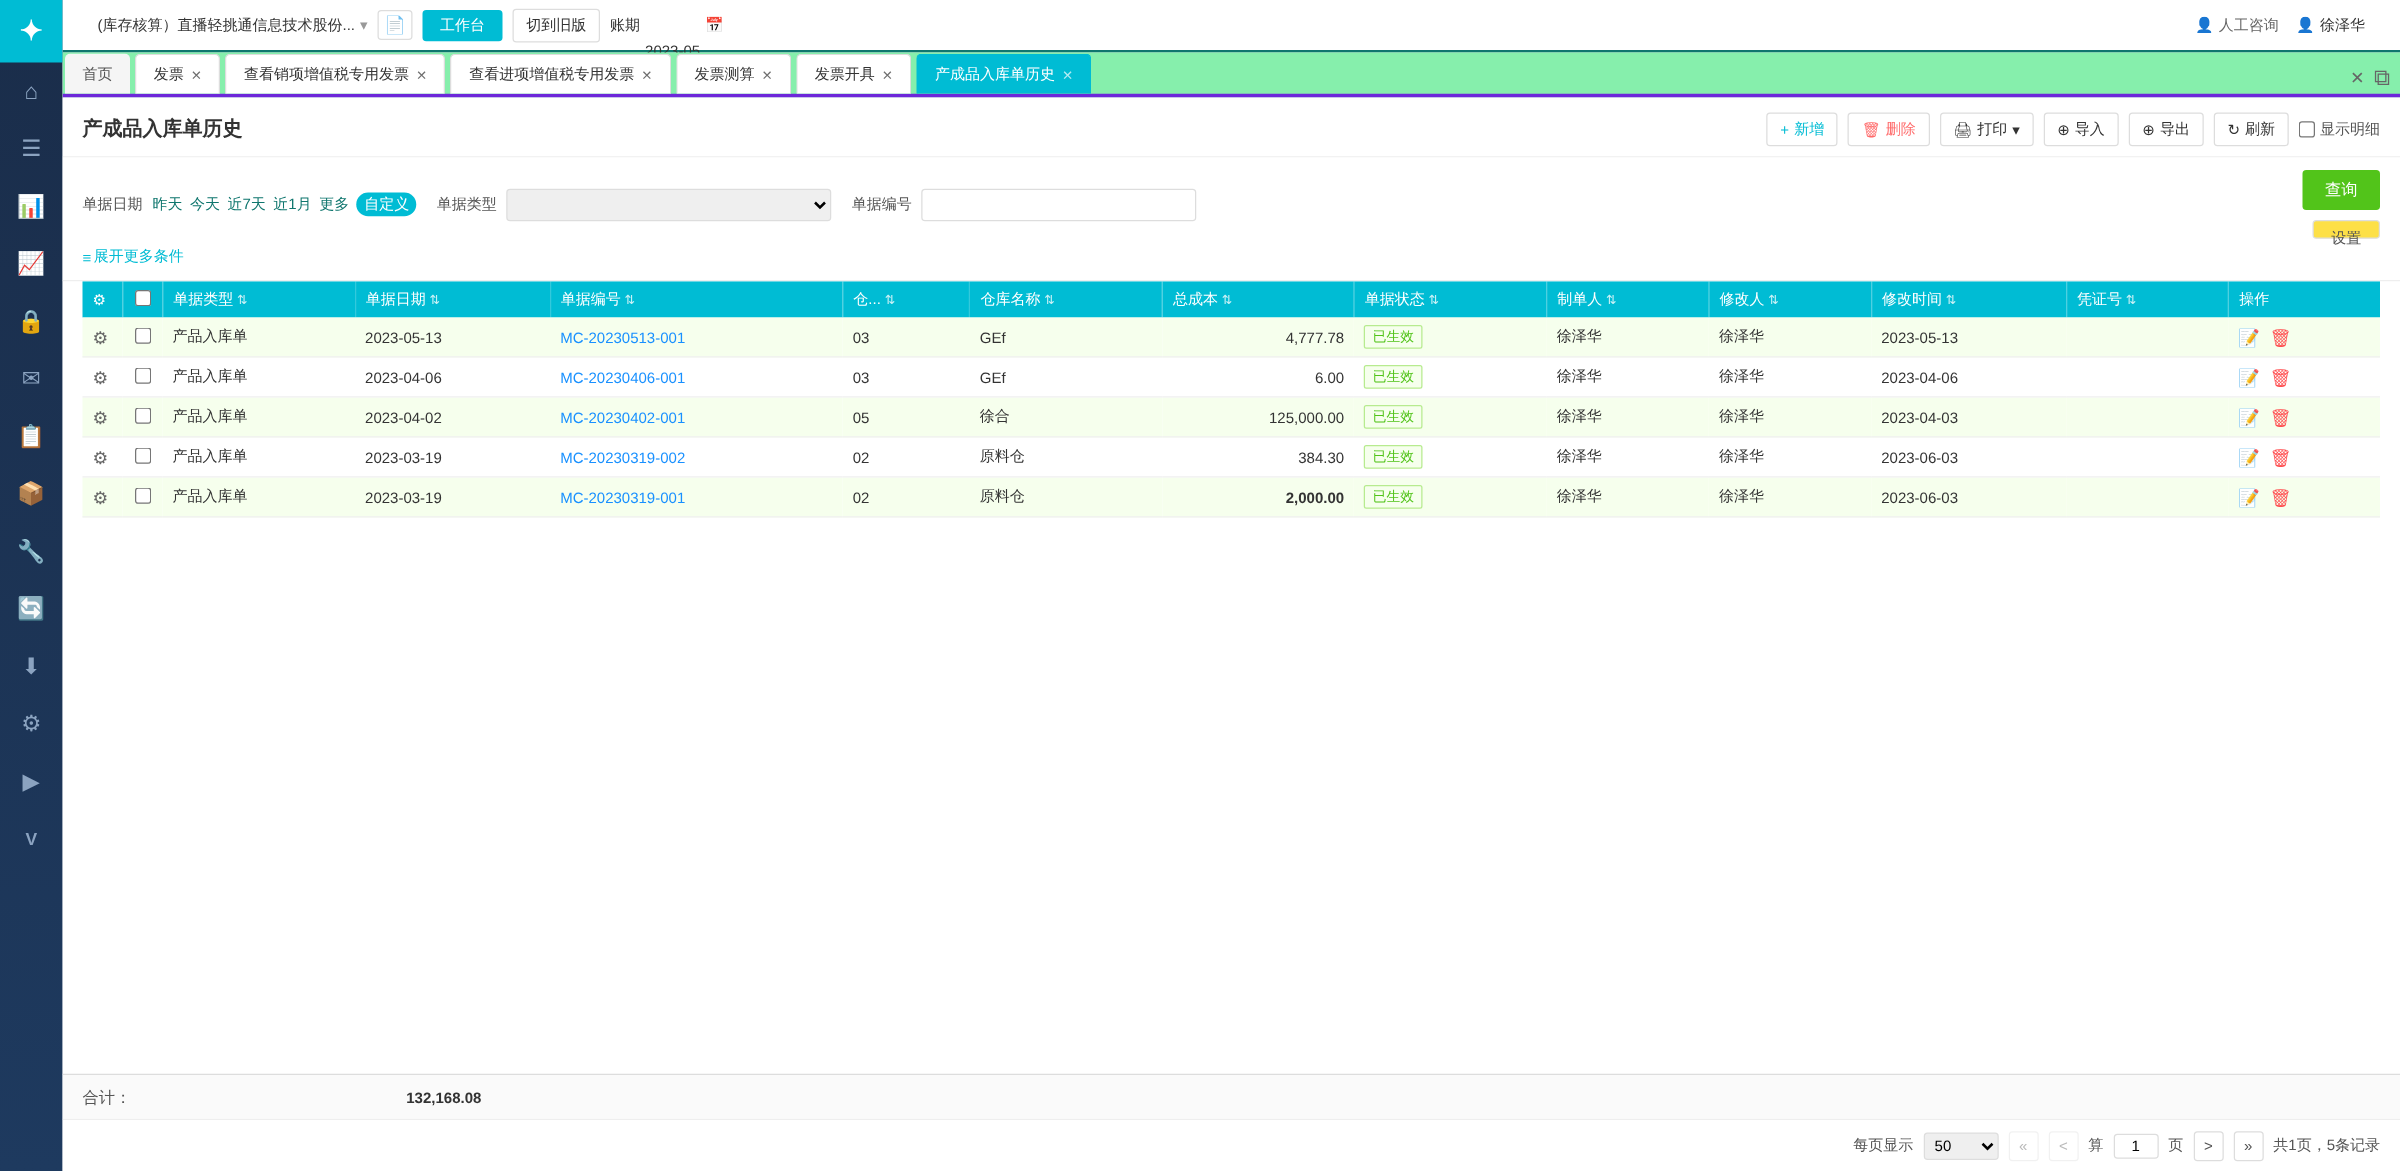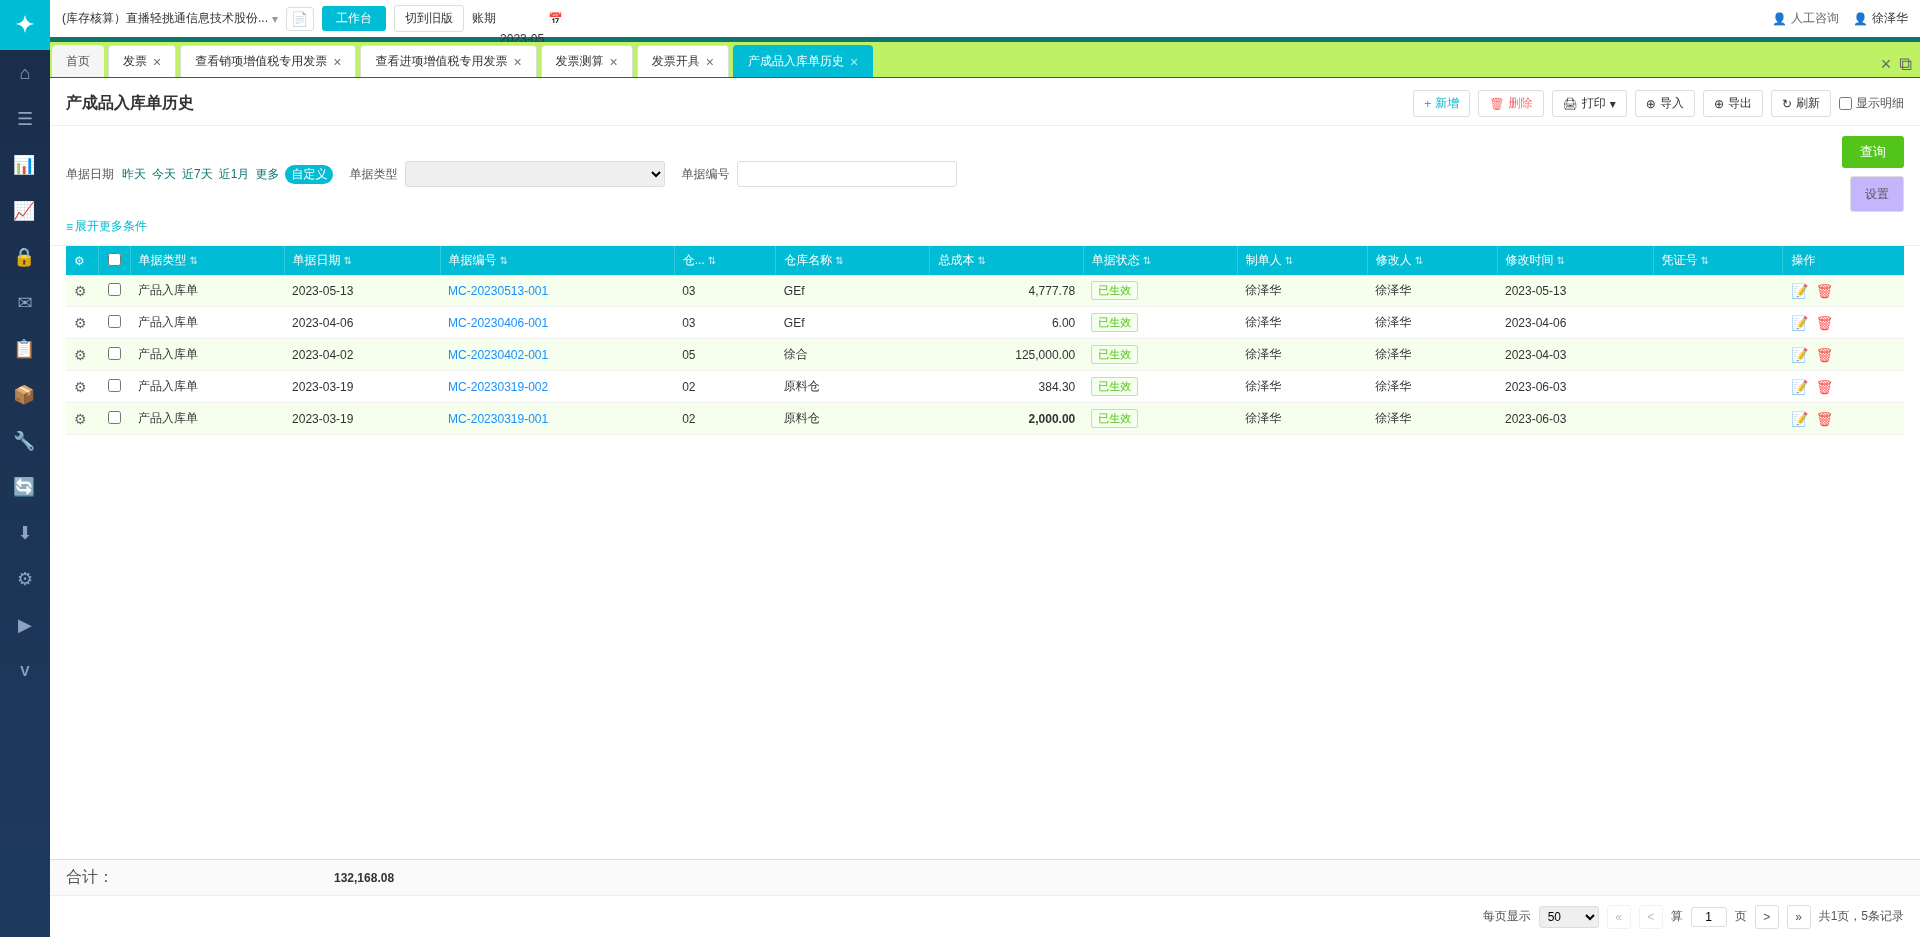--- a/index.html
+++ b/index.html
@@ -43,24 +43,24 @@
       flex: 1;
       display: flex;
       flex-direction: column;
       overflow: hidden;
     }
 
     
     .top-bar {
       height: 42px;
       background: #fff;
-      border-bottom: 5px solid #0f766e;
-      display: flex;
-      align-items: center;
-      padding: 0 12px;
+      border-bottom: 2px solid #0f766e;
+      display: flex;
+      align-items: center;
+      padding: 0 28px;
       gap: 8px;
       flex-shrink: 0;
     }
     .top-bar-company {
       font-size: 12px;
       color: #333;
       display: flex;
       align-items: center;
       gap: 4px;
     }
@@ -107,22 +107,22 @@
       display: flex;
       align-items: center;
       gap: 14px;
     }
     .top-bar-service { font-size: 12px; color: #666; cursor: pointer; display: flex; align-items: center; gap: 4px; }
     .top-bar-user { font-size: 12px; color: #333; cursor: pointer; display: flex; align-items: center; gap: 4px; }
 
     
     .tab-bar {
       height: 36px;
-      background: #bef264;
-      border-bottom: 1px solid #6d28d9;
+      background: #86efac;
+      border-bottom: 3px solid #6d28d9;
       display: flex;
       align-items: flex-end;
       padding-left: 0;
       flex-shrink: 0;
       overflow: hidden;
     }
     .tab-item {
       height: 32px;
       padding: 0 14px;
       display: flex;
@@ -250,28 +250,28 @@
       background: #52c41a;
       color: #fff;
       border: none;
       padding: 6px 18px;
       border-radius: 3px;
       cursor: pointer;
       font-size: 13px;
       height: 32px;
     }
     .setting-btn {
-      background: #c4b5fd;
+      background: #fde047;
       color: #555;
       border: 1px solid #ddd;
       padding: 5px 14px;
       border-radius: 3px;
       cursor: pointer;
       font-size: 12px;
-      height: 36px;
+      height: 15px;
       margin-top: 4px;
     }
     .filter-right { margin-left: auto; display: flex; flex-direction: column; align-items: flex-end; gap: 4px; }
 
     
     .table-container {
       flex: 1;
       overflow: auto;
       padding: 0 16px;
     }
@@ -325,21 +325,21 @@
     
     .table-footer {
       height: 36px;
       border-top: 1px solid #ddd;
       display: flex;
       align-items: center;
       padding: 0 16px;
       background: #fafafa;
       flex-shrink: 0;
     }
-    .footer-total-label { font-size: 16px; color: #555; margin-right: 20px; }
+    .footer-total-label { font-size: 13px; color: #555; margin-right: 20px; }
     .footer-total-value { font-size: 12px; color: #333; font-weight: bold; margin-left: 200px; }
 
     
     .pagination-bar {
       height: 42px;
       border-top: 1px solid #eee;
       display: flex;
       align-items: center;
       justify-content: flex-end;
       padding: 0 16px;

